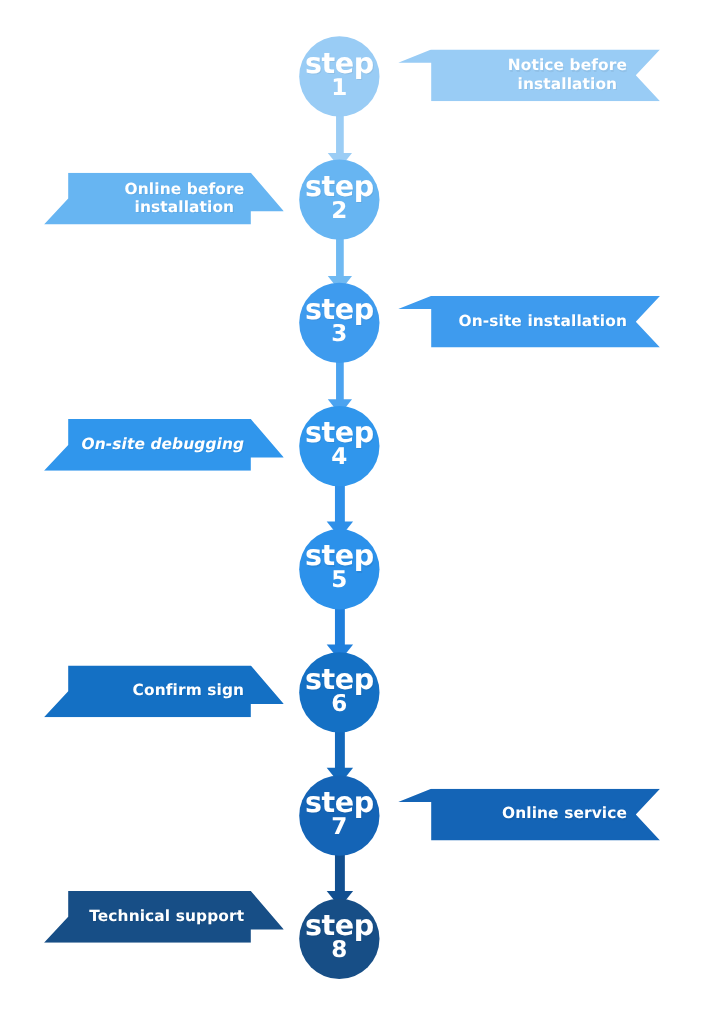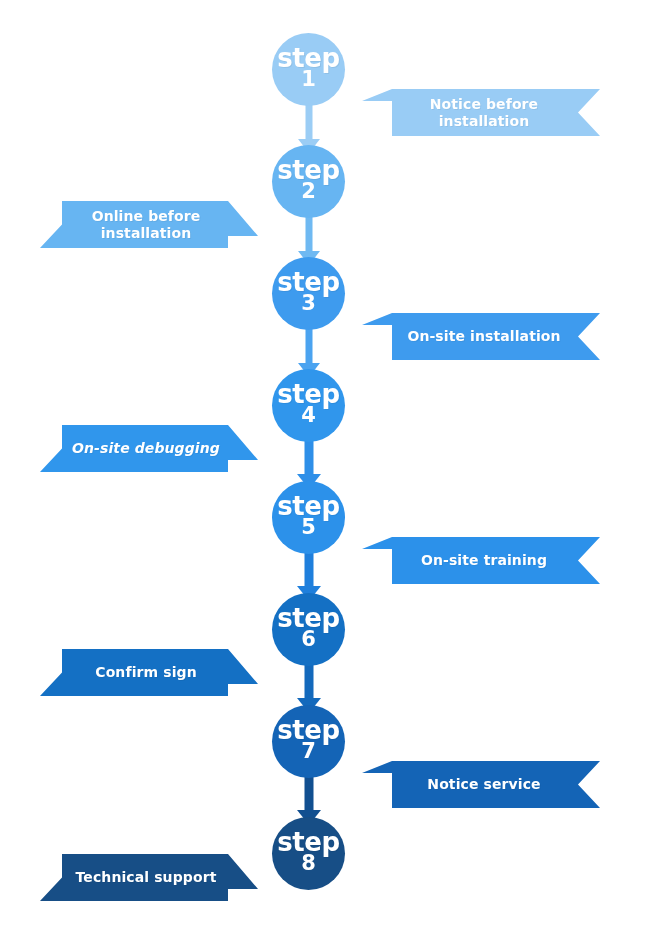--- a/index.html
+++ b/index.html
@@ -84,22 +84,21 @@
     border-right-width: 12px;
   }
 
   
   .banner {
     position: absolute;
     height: 47px;
     z-index: 3;
     display: flex;
     align-items: center;
-    justify-content: center;
-    margin-top: 44px;
+    justify-content: flex-end;
   }
   .banner .banner-label {
     position: relative;
     z-index: 2;
     color: #ffffff;
     font-weight: bold;
     font-size: 14px;
     line-height: 17px;
     text-align: center;
     letter-spacing: 0.1px;
@@ -185,26 +184,20 @@
       <div class="banner-label" style="padding-left: 30px; padding-right: 36px; font-style: italic;">On-site debugging</div>
     </div>
     <div class="node-circle" style="top: 369px; background: rgb(48, 150, 236);">
       <div class="step-word">step</div>
       <div class="step-num">4</div>
     </div>
     <div class="connector thick" style="top: 547px; height: 54px;">
       <div class="stem" style="height: 41px; background: rgb(31, 127, 220);"></div>
       <div class="head" style="border-top: 15px solid rgb(31, 127, 220);"></div>
     </div>
-    <div class="banner right-side" style="top: 493px;">
-      <svg class="ribbon-shape" viewBox="0 0 238 47" preserveAspectRatio="none">
-        <path d="M 30,0 L 238,0 L 216,23.5 L 238,47 L 30,47 L 30,12 L 0,12 Z" fill="#2C91EA"></path>
-      </svg>
-      <div class="banner-label" style="padding-left: 36px; padding-right: 30px;">On-site training</div>
-    </div>
     <div class="node-circle" style="top: 481px; background: rgb(44, 145, 234);">
       <div class="step-word">step</div>
       <div class="step-num">5</div>
     </div>
     <div class="connector thick" style="top: 659px; height: 54px;">
       <div class="stem" style="height: 41px; background: rgb(19, 105, 188);"></div>
       <div class="head" style="border-top: 15px solid rgb(19, 105, 188);"></div>
     </div>
     <div class="banner left-side" style="top: 605px;">
       <svg class="ribbon-shape" viewBox="0 0 218 47" preserveAspectRatio="none">
@@ -217,21 +210,21 @@
       <div class="step-num">6</div>
     </div>
     <div class="connector thick" style="top: 771px; height: 54px;">
       <div class="stem" style="height: 41px; background: rgb(17, 79, 144);"></div>
       <div class="head" style="border-top: 15px solid rgb(17, 79, 144);"></div>
     </div>
     <div class="banner right-side" style="top: 717px;">
       <svg class="ribbon-shape" viewBox="0 0 238 47" preserveAspectRatio="none">
         <path d="M 30,0 L 238,0 L 216,23.5 L 238,47 L 30,47 L 30,12 L 0,12 Z" fill="#1464B6"></path>
       </svg>
-      <div class="banner-label" style="padding-left: 36px; padding-right: 30px;">Notice service</div>
+      <div class="banner-label" style="padding-left: 36px; padding-right: 30px;">Online service</div>
     </div>
     <div class="node-circle" style="top: 705px; background: rgb(20, 100, 182);">
       <div class="step-word">step</div>
       <div class="step-num">7</div>
     </div>
     <div class="banner left-side" style="top: 810px;">
       <svg class="ribbon-shape" viewBox="0 0 218 47" preserveAspectRatio="none">
         <path d="M 22,0 L 188,0 L 218,35 L 188,35 L 188,47 L 0,47 L 22,23.5 Z" fill="#174E86"></path>
       </svg>
       <div class="banner-label" style="padding-left: 30px; padding-right: 36px;">Technical support</div>

